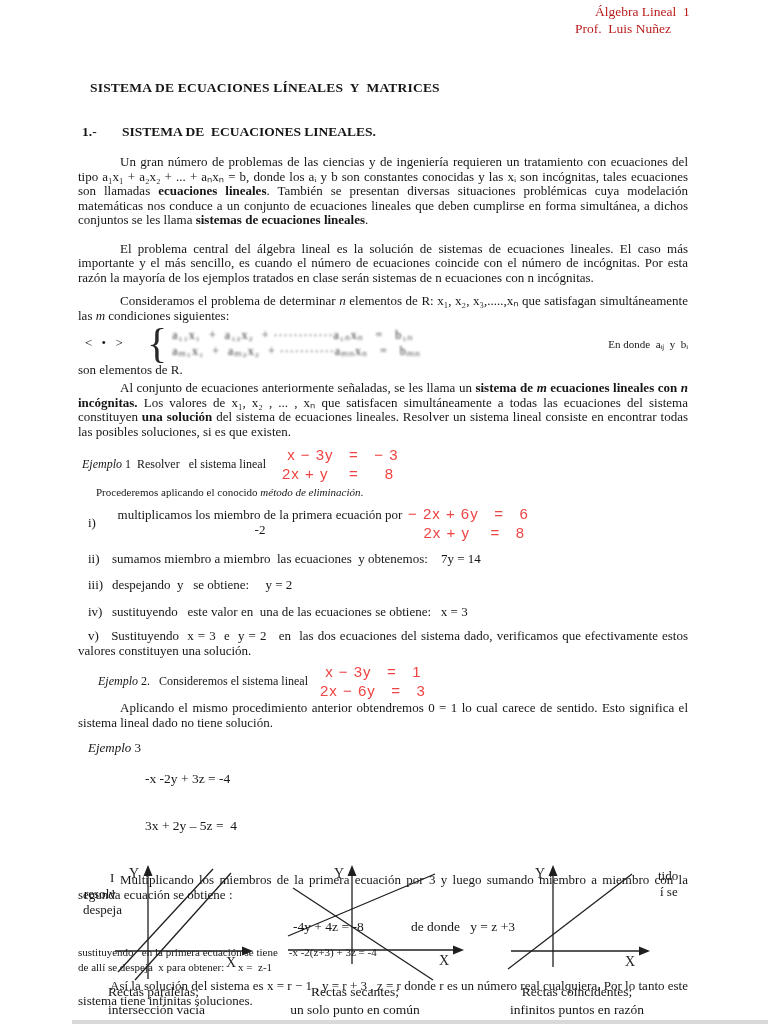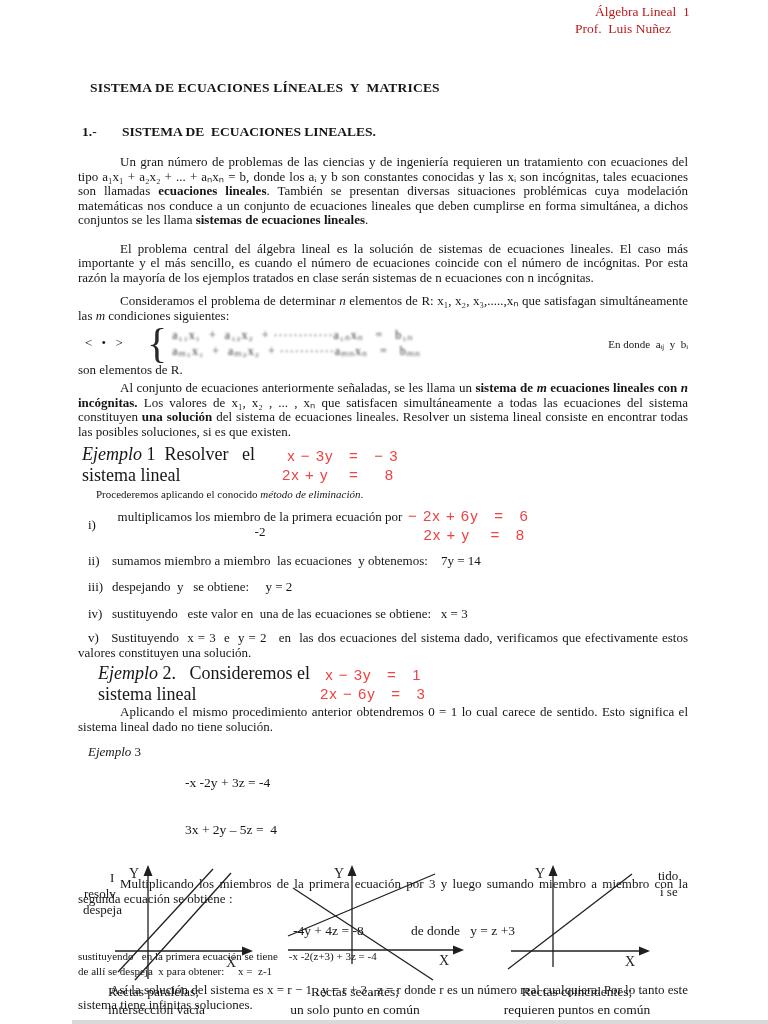--- a/index.html
+++ b/index.html
@@ -41,41 +41,41 @@
   .sys-eq {
     font-size:12px; line-height:16px; white-space:pre; color:#303030;
     filter:blur(1.15px); letter-spacing:1px;
   }
   .sys-where { margin-left:auto; font-size:11px; white-space:pre; }
   .sys-elements { font-size:13px; line-height:15px; margin-top:1px; }
 
   .example-row { display:flex; align-items:center; }
   .ex1 { margin:5px 0 0 4px; }
   .ex2 { margin:3px 0 0 20px; }
-  .example-label { font-size:18px; white-space:pre-wrap; }
+  .example-label { font-size:12px; white-space:pre-wrap; }
   .ex1 .example-label { width:200px; }
   .ex2 .example-label { width:222px; }
   .eq-block { padding:1px 0; }
   .eq {
     font-family:"Liberation Sans", sans-serif; font-size:15px; line-height:19px;
     white-space:pre; letter-spacing:1px; color:#ef4444;
   }
   .plain-line { font-size:11px; line-height:14.5px; white-space:pre-wrap; }
   .proc { margin:1px 0 0 18px; }
 
   .step-row { display:flex; align-items:center; margin-left:10px; font-size:13px; }
   .step-i { margin-top:3px; }
   .step-num { width:24px; white-space:pre; }
   .step-i .step-text { width:296px; white-space:pre-wrap; line-height:14.5px;text-align:center; }
   .step-simple { display:flex; margin-left:10px; font-size:13px; line-height:14.5px; }
   .step-ii { margin-top:9px; } .step-iii { margin-top:12px; } .step-iv { margin-top:12px; }
   .step-simple .step-text { white-space:pre-wrap; }
   .step-v { margin-top:10px; font-size:13px; line-height:14.5px; text-align:justify; white-space:pre-wrap; text-indent:10px; }
 
-  .ex3 { display:flex; margin:10px 0 0 10px; font-size:13.5px; line-height:15.5px;gap:40px; }
+  .ex3 { display:flex; margin:10px 0 0 10px; font-size:13.5px; line-height:15.5px; }
   .ex3-label { width:57px; font-size:13px; }
   .ex3-eqs { white-space:pre; }
 
   .derivation { margin:17px 0 0 215px; font-size:13.5px; white-space:pre; line-height:15px; }
   .subst { margin-top:11px; } .desp { margin-top:0px; }
 
   .asi { margin-top:5px; }
 
   .graphs {
     position:absolute; left:0; top:864px; width:768px; height:160px;
@@ -251,20 +251,20 @@
     <div class="caption cap1">
       <div>Rectas paralelas;</div>
       <div>intersección vacía</div>
     </div>
     <div class="caption cap2">
       <div>Rectas secantes;</div>
       <div>un solo punto en común</div>
     </div>
     <div class="caption cap3">
       <div>Rectas coincidentes;</div>
-      <div>requieren puntos en común</div>
+      <div>infinitos puntos en razón</div>
     </div>
 
   </div>
 
   <div class="bottom-strip"></div>
 
 </div>
 
 </body></html>

